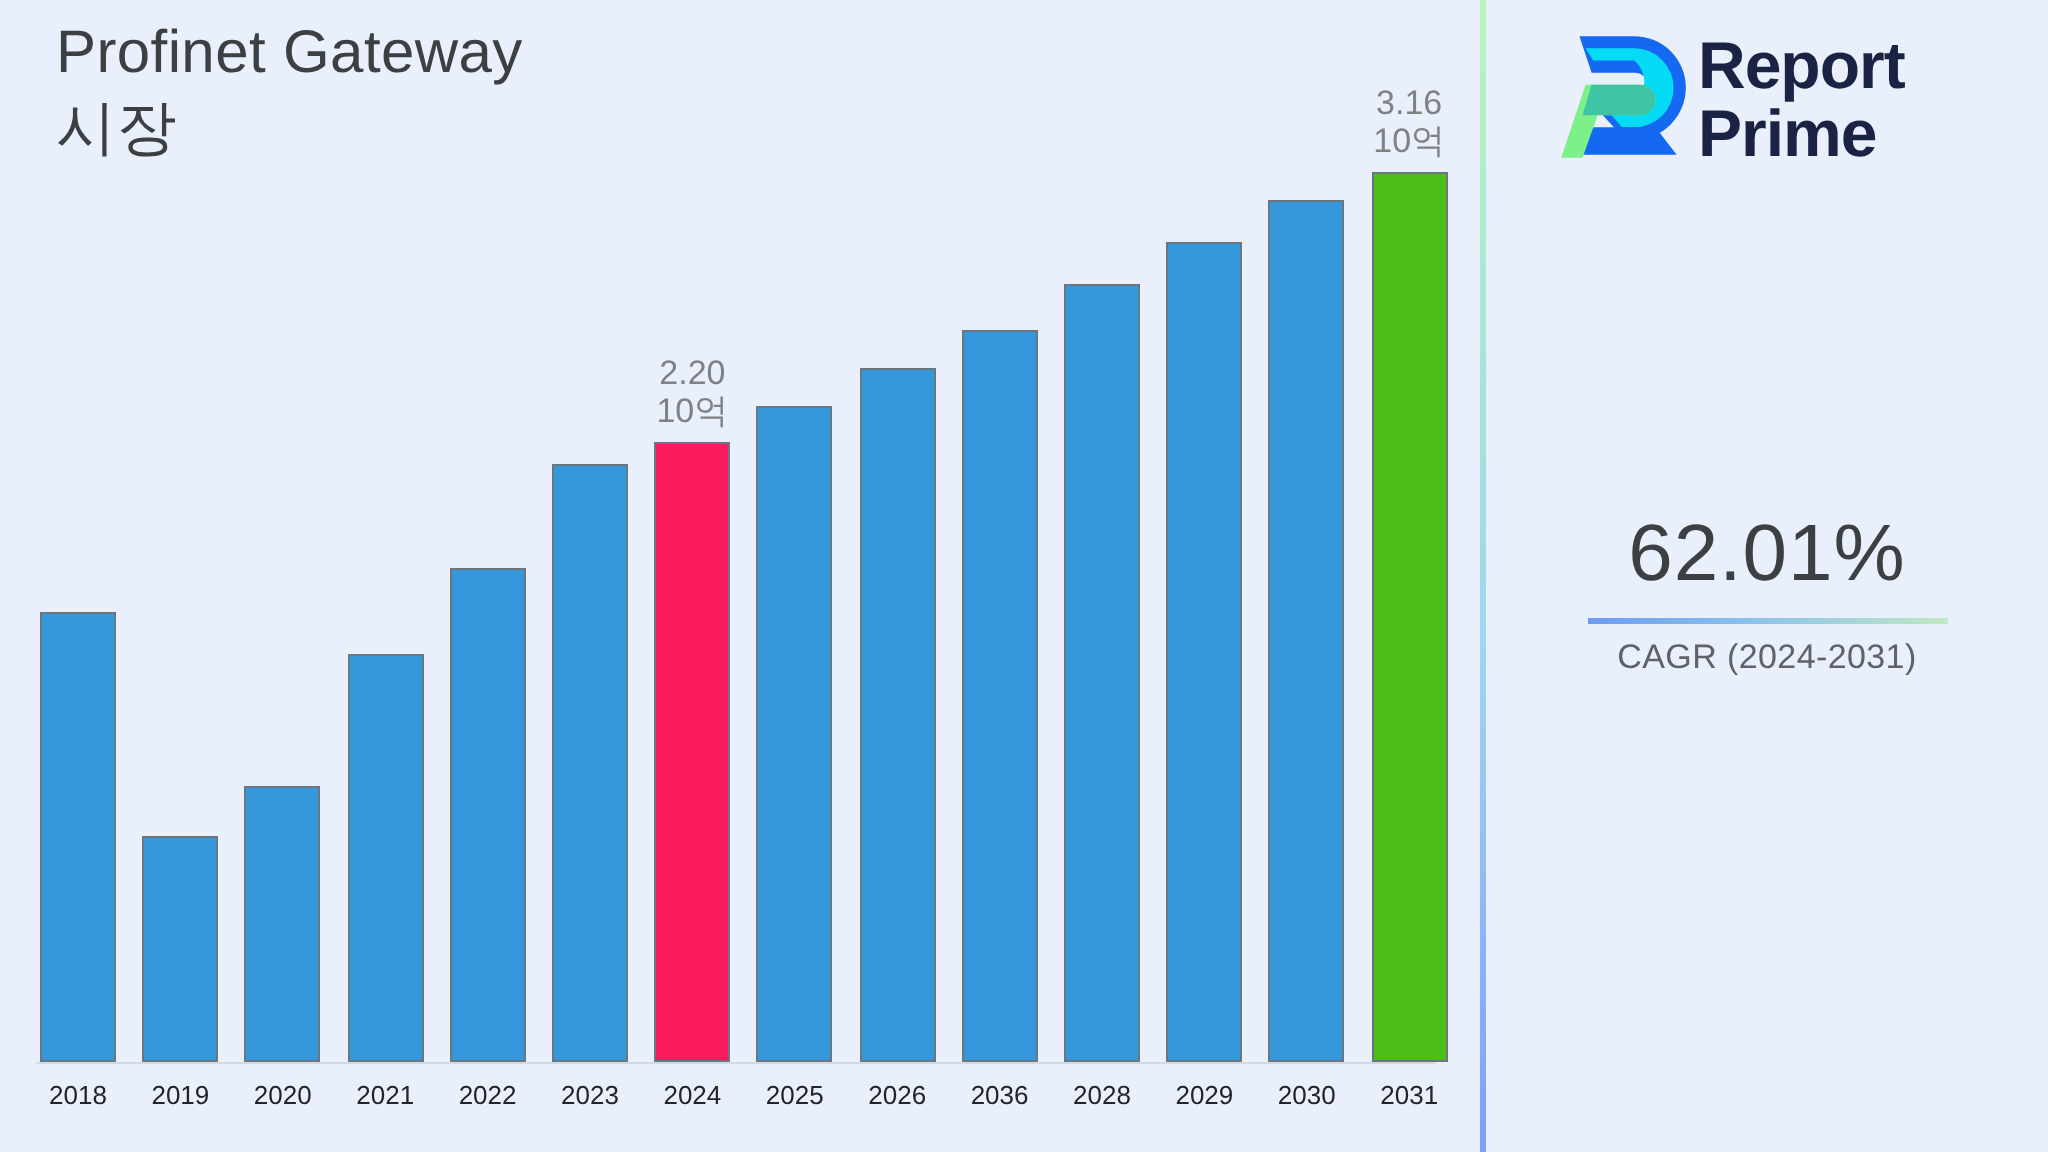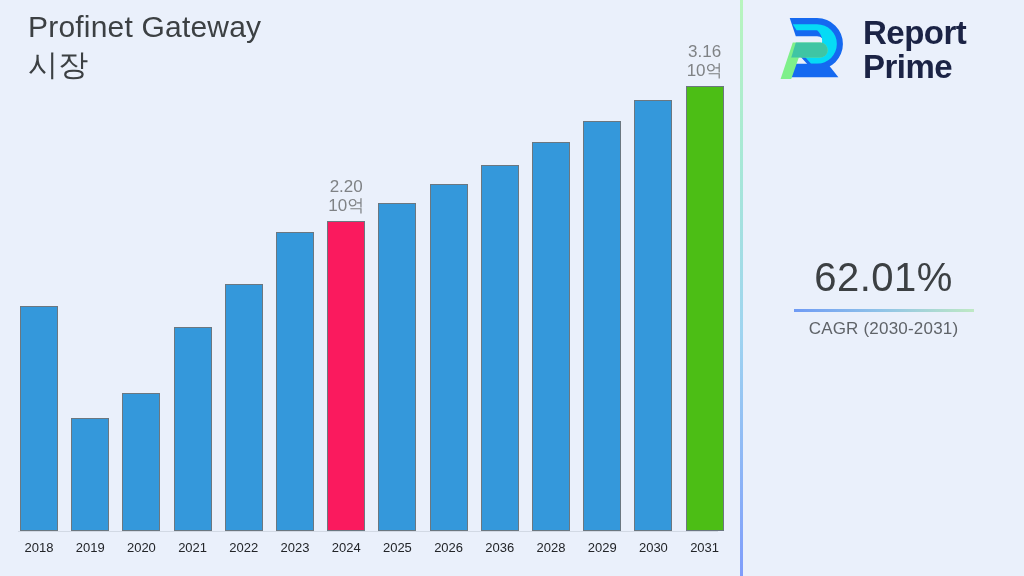--- a/index.html
+++ b/index.html
@@ -115,21 +115,20 @@
     width: 281px;
     height: 576px;
   }
 
   #logo-block {
     position: absolute;
     left: 30px;
     top: 12px;
     display: flex;
     align-items: center;
-    gap: 14px;
   }
   #logo-mark { width: 76px; height: 76px; display: block; }
   #logo-text {
     font-size: 33px;
     font-weight: bold;
     color: #1b2345;
     line-height: 1.02;
     letter-spacing: -0.5px;
   }
 
@@ -253,16 +252,16 @@
     </svg>
     <div id="logo-text">
       <div>Report</div>
       <div>Prime</div>
     </div>
   </div>
 
   <div id="cagr-block">
     <div id="cagr-value">62.01%</div>
     <div id="cagr-rule"></div>
-    <div id="cagr-caption">CAGR (2030-2031)</div>
+    <div id="cagr-caption">CAGR (2024-2031)</div>
   </div>
 
 </div>
 
 </body></html>

